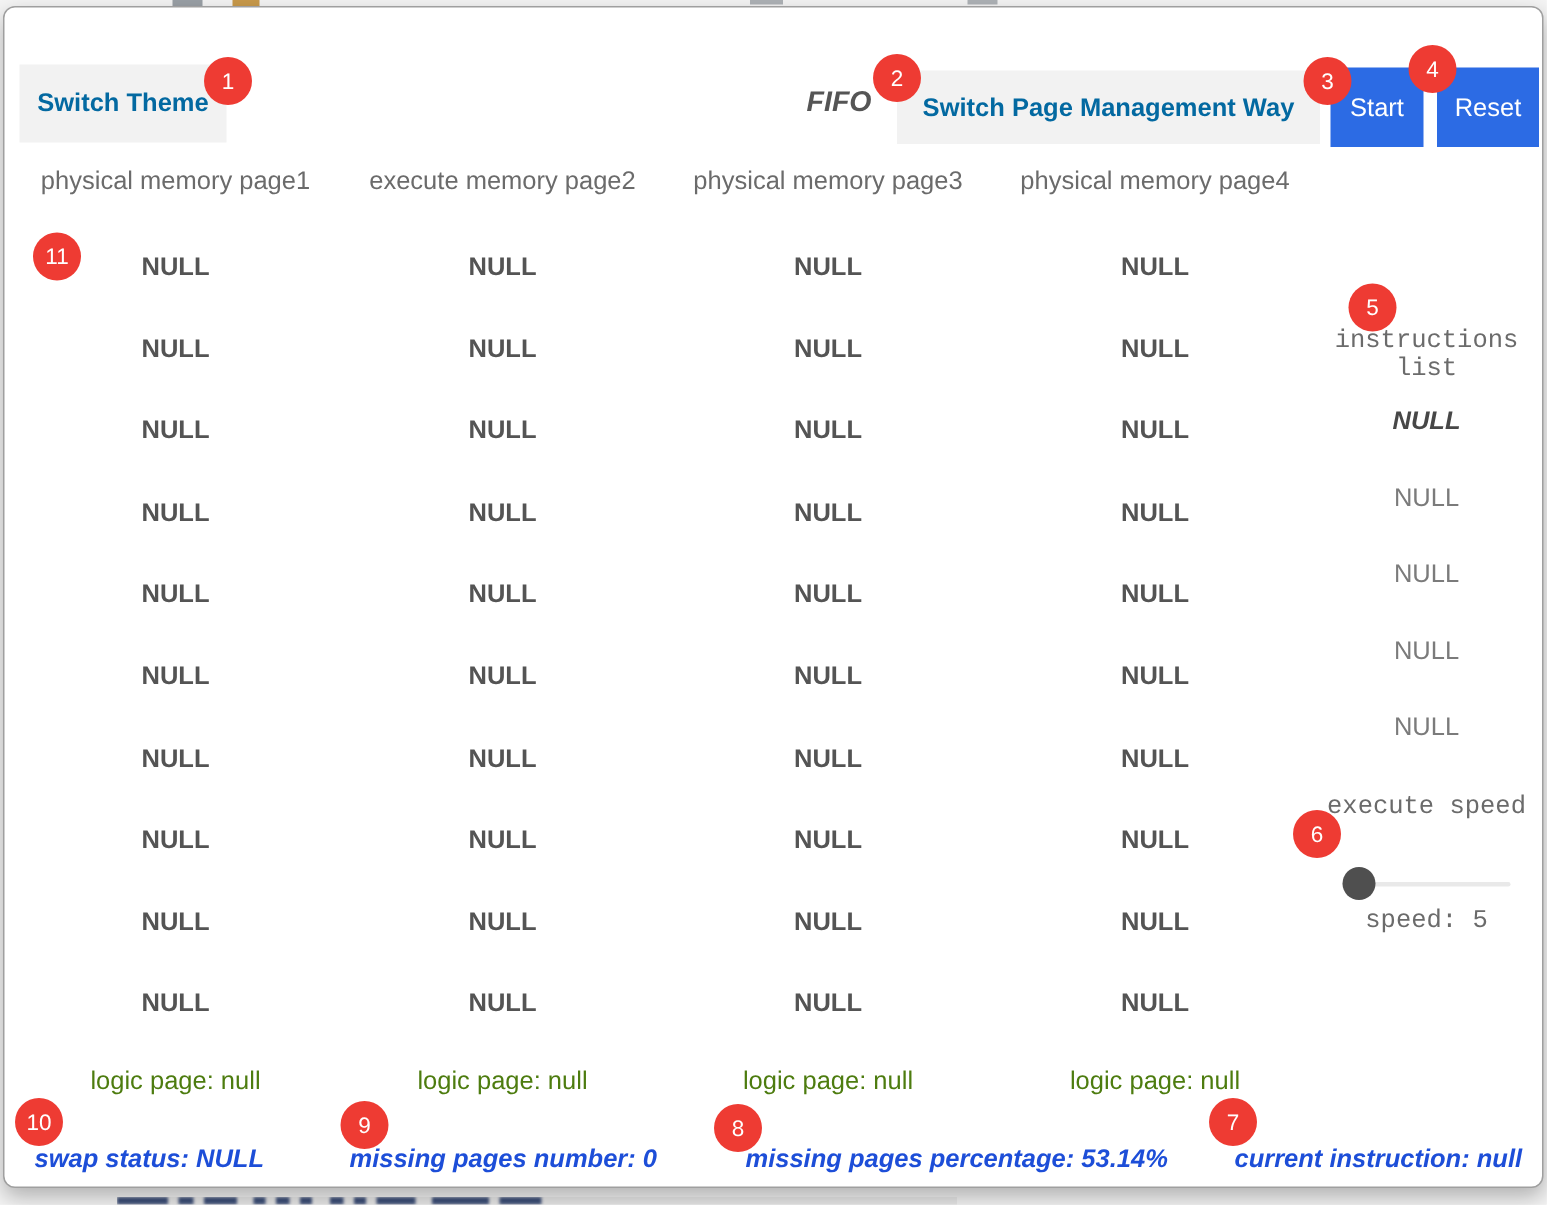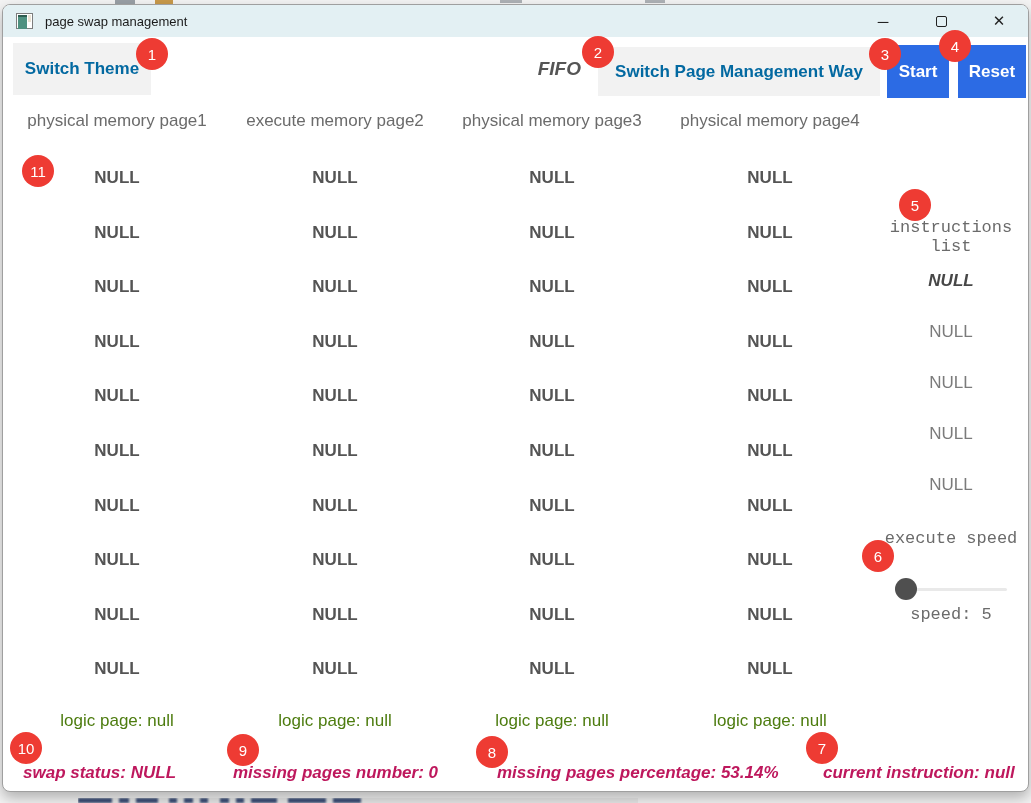--- a/index.html
+++ b/index.html
@@ -31,21 +31,21 @@
   .win-btn { width:58px; height:32px; display:flex; align-items:center;
     justify-content:center; color:#222; font-size:15px; cursor:default; }
   .win-btn .maxbox { width:11px; height:11px; border:1.4px solid #222;
     border-radius:2px; }
 
   
   .btn-gray { position:absolute; background:#f2f2f2; color:#0369a1;
     font-weight:bold; font-size:17px; display:flex; align-items:center;
     justify-content:center; border:none; }
   .btn-blue { position:absolute; background:#2c6be4; color:#fff;
-    font-weight:bold; font-size:17px; display:flex; align-items:center;
+    font-weight:normal; font-size:17px; display:flex; align-items:center;
     justify-content:center; border:none; }
   #btn-theme { left:10px; top:38px; width:138px; height:52px; }
   #algo-label { position:absolute; left:500px; top:53px; width:78px;
     text-align:right; font-size:19px; font-weight:bold; font-style:italic; color:#555; }
   #btn-way { left:595px; top:42px; width:282px; height:49px; }
   #btn-start { left:884px; top:40px; width:62px; height:53px; }
   #btn-reset { left:955px; top:40px; width:68px; height:53px; }
 
   
   .mem-col { position:absolute; width:200px; text-align:center; }
@@ -65,21 +65,21 @@
   #speed-label { top:428px; font-size:17px; color:#6b6b6b; }
   .slider { position:absolute; left:20px; top:477px; width:112px; height:22px; }
   .slider-track { position:absolute; left:0; top:10px; width:112px; height:3px;
     background:#e9e9e9; border-radius:2px; }
   .slider-handle { position:absolute; left:0; top:0; width:22px; height:22px;
     border-radius:50%; background:#4f4f4f; }
   #speed-value { top:504px; font-size:17px; color:#6b6b6b; }
 
   
   .status-item { position:absolute; top:758px; font-size:17px; font-weight:bold;
-    font-style:italic; color:#be185d; white-space:nowrap; }
+    font-style:italic; color:#1d4ed8; white-space:nowrap; }
 
   
   .badge { position:absolute; width:32px; height:32px; border-radius:50%;
     background:#ee3b33; color:#fff; font-size:15px; display:flex;
     align-items:center; justify-content:center; z-index:50; }
 </style>
 </head>
 <body>
 
 <div class="bg-frag" style="left:115px;top:0;width:20px;height:4px;background:#9aa0a6;"></div>
@@ -88,31 +88,20 @@
 <div class="bg-frag" style="left:645px;top:0;width:20px;height:3px;background:#aeb2b6;"></div>
 <div class="bottom-strip">
   <i style="width:34px"></i><i style="width:10px"></i><i style="width:22px"></i>
   <i style="width:8px"></i><i style="width:9px"></i><i style="width:8px"></i>
   <i style="width:9px"></i><i style="width:8px"></i><i style="width:26px"></i>
   <i style="width:38px"></i><i style="width:28px"></i>
 </div>
 
 <div class="window">
 
-  <div class="titlebar">
-    <div class="app-icon"></div>
-    <div class="title-text">page swap management</div>
-    <div class="win-controls">
-      <div class="win-btn">─</div>
-      <div class="win-btn">
-        <span class="maxbox"></span>
-      </div>
-      <div class="win-btn">✕</div>
-    </div>
-  </div>
 
   <button class="btn-gray" id="btn-theme">Switch Theme</button>
   <div id="algo-label">FIFO</div>
   <button class="btn-gray" id="btn-way">Switch Page Management Way</button>
   <button class="btn-blue" id="btn-start">Start</button>
   <button class="btn-blue" id="btn-reset">Reset</button>
 
   <div class="mem-col" style="left:14px; top:106px;">
     <div class="mem-header">physical memory page1</div>
     <div class="cells">

